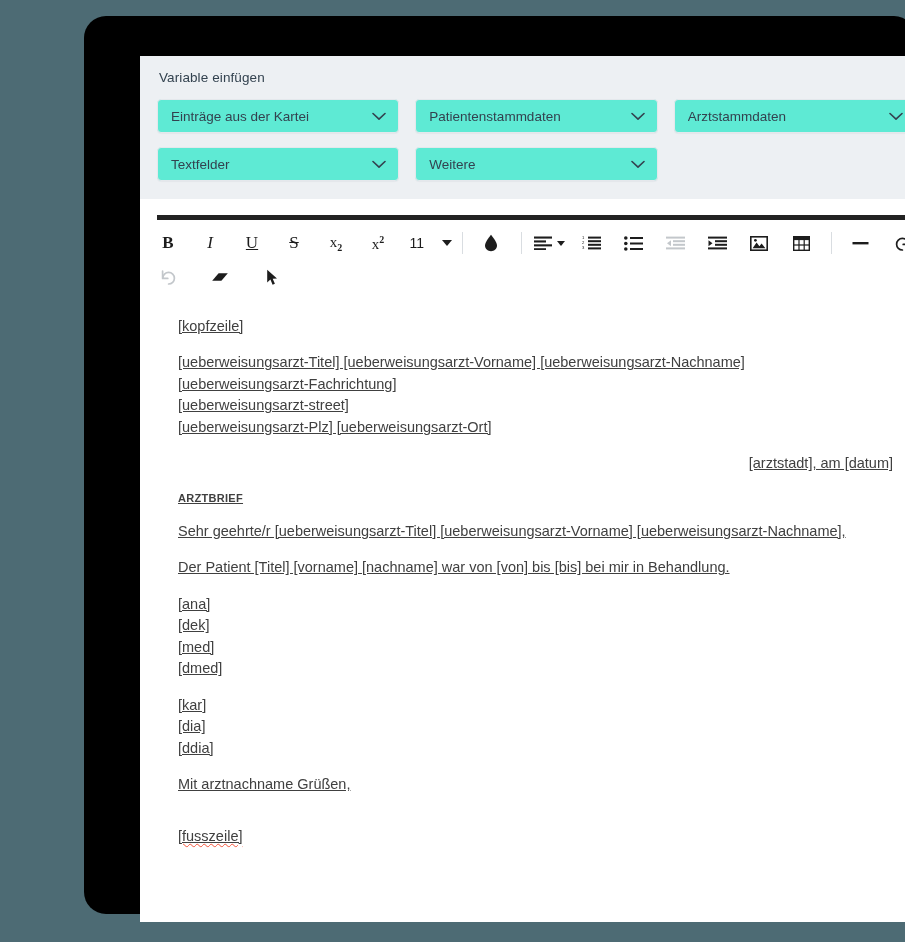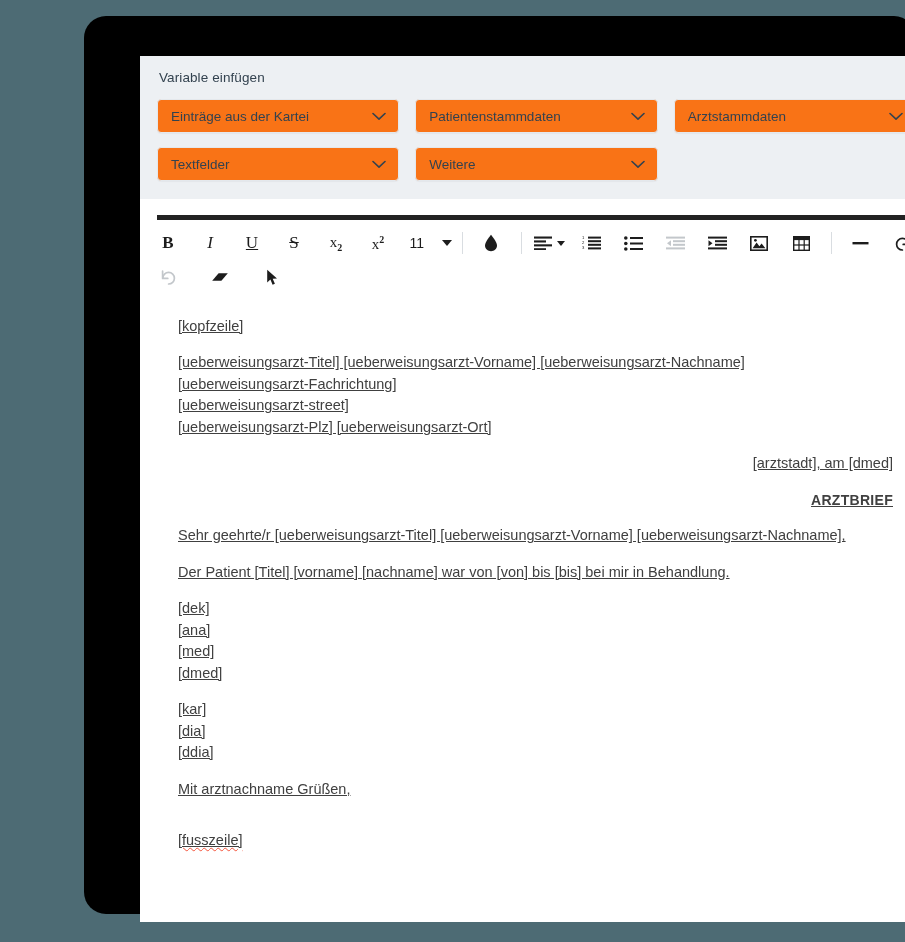--- a/index.html
+++ b/index.html
@@ -49,21 +49,21 @@
     color: #33424f;
     margin: 0 0 14px 2px;
     letter-spacing: 0.1px;
   }
   .dropdown-grid {
     display: grid;
     grid-template-columns: 1fr 1fr 1fr;
     gap: 14px 16px;
   }
   .dropdown {
-    background: #f97316;
+    background: #5eead4;
     border: 1px solid #e4e8ec;
     border-radius: 4px;
     height: 34px;
     display: flex;
     align-items: center;
     justify-content: space-between;
     padding: 0 12px 0 13px;
     box-sizing: border-box;
     cursor: pointer;
     box-shadow: 0 1px 1px rgba(16,28,40,0.04);
@@ -163,21 +163,21 @@
     font-family: "Liberation Sans", sans-serif;
     font-size: 14.5px;
     color: #404040;
     line-height: 1.48;
     text-decoration: underline;
   }
   .doc p { margin: 0 0 15px 0; }
   .doc .tight { margin: 0; }
   .doc .blockgap { height: 15px; }
   .doc .right { text-align: right; }
-  .doc .center { text-align: right; font-weight: bold; font-size: 14px; letter-spacing: 0.3px; }
+  .doc .center { text-align: left; font-weight: bold; font-size: 11px; letter-spacing: 0.3px; }
   .spell {
     text-decoration: underline;
     text-decoration-style: wavy;
     text-decoration-color: #f4553d;
     text-decoration-thickness: 1px;
     text-underline-offset: 2px;
   }
 </style>
 </head>
 <body>
@@ -385,31 +385,31 @@
 
         <div>
           <p class="tight">[ueberweisungsarzt-Titel] [ueberweisungsarzt-Vorname] [ueberweisungsarzt-Nachname]</p>
           <p class="tight">[ueberweisungsarzt-Fachrichtung]</p>
           <p class="tight">[ueberweisungsarzt-street]</p>
           <p class="tight">[ueberweisungsarzt-Plz] [ueberweisungsarzt-Ort]</p>
         </div>
 
         <div class="blockgap"></div>
 
-        <p class="right">[arztstadt], am [dmed]</p>
+        <p class="right">[arztstadt], am [datum]</p>
 
         <p class="center">ARZTBRIEF</p>
 
         <p>Sehr geehrte/r [ueberweisungsarzt-Titel] [ueberweisungsarzt-Vorname] [ueberweisungsarzt-Nachname],</p>
 
         <p>Der Patient [Titel] [vorname] [nachname] war von [von] bis [bis] bei mir in Behandlung.</p>
 
         <div>
+          <p class="tight">[ana]</p>
           <p class="tight">[dek]</p>
-          <p class="tight">[ana]</p>
           <p class="tight">[med]</p>
           <p class="tight">[dmed]</p>
         </div>
 
         <div class="blockgap"></div>
 
         <div>
           <p class="tight">[kar]</p>
           <p class="tight">[dia]</p>
           <p class="tight">[ddia]</p>

